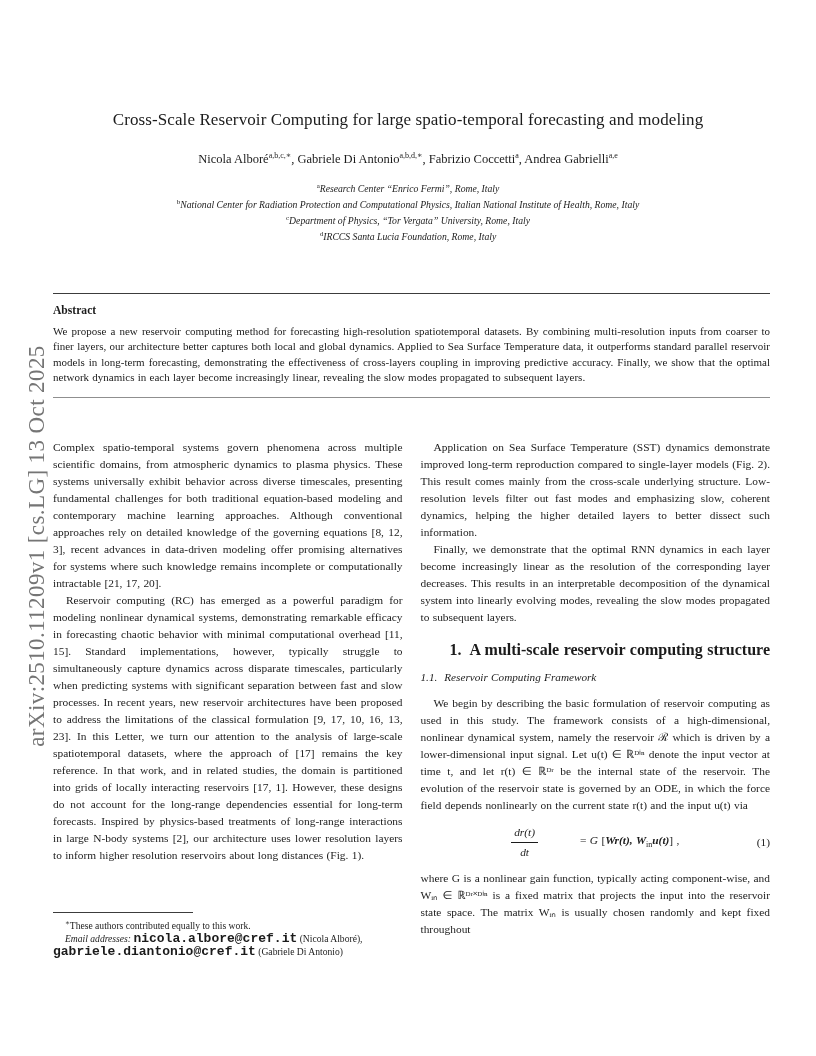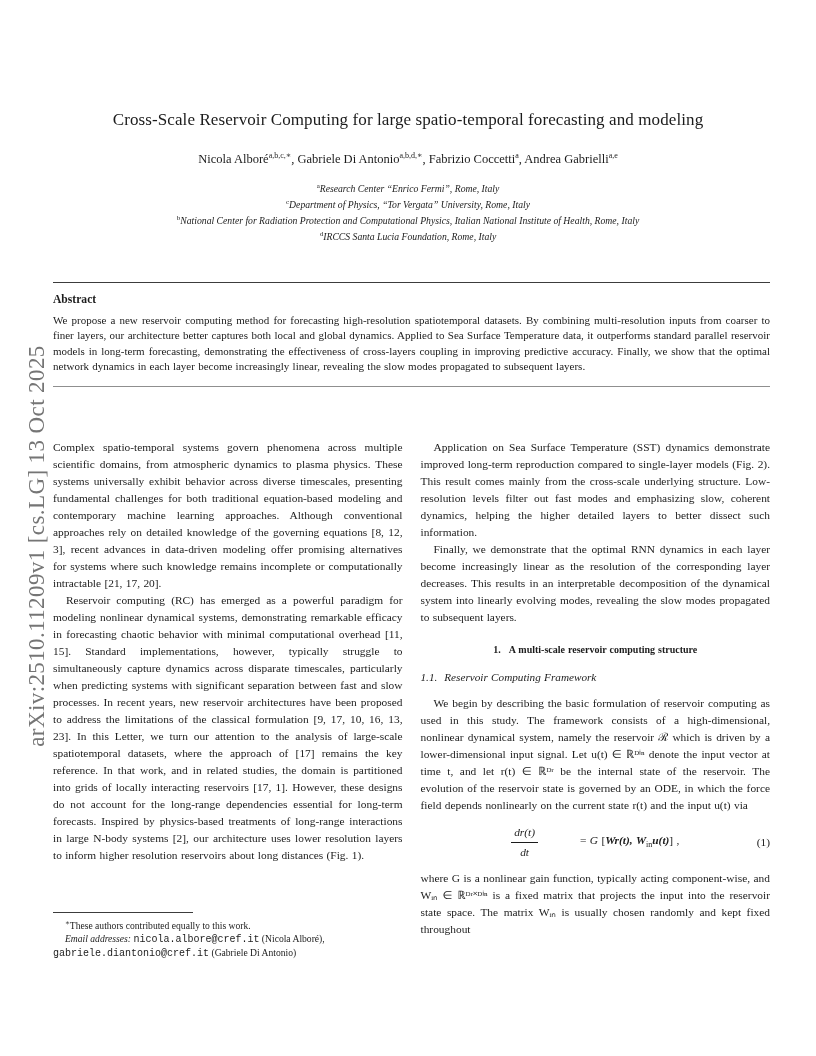--- a/index.html
+++ b/index.html
@@ -55,21 +55,21 @@
     font-size: 9.7px;
     line-height: 12.6px;
   }
   .affiliations sup { font-size: 7px; font-style: normal; }
 
   
   .abstract {
     position: absolute;
     left: 53px;
     width: 717px;
-    top: 282px;
+    top: 293px;
   }
   .abstract-rule-top { border-top: 1.5px solid #3c3c3c; }
   .abstract-heading {
     font-size: 11.6px;
     font-weight: bold;
     margin: 10px 0 7px 0;
   }
   .abstract-text {
     font-size: 11px;
     line-height: 15.4px;
@@ -89,24 +89,24 @@
     gap: 18px;
     font-size: 11.4px;
     line-height: 17px;
     font-family: Liberation Serif, serif;
   }
   .col { width: 350px; text-align: justify; word-spacing: 0.5px; }
   .col p { margin: 0; }
   .col p.ind { text-indent: 13px; }
 
   .section-heading {
-    font-size: 10px;
+    font-size: 16px;
     font-weight: bold;
     margin: 15px 0 11px 0;
-    text-align: center;
+    text-align: right;
   }
   .section-heading .sec-num { margin-right: 8px; }
   .subsection-heading {
     font-size: 11.2px;
     font-style: italic;
     font-weight: normal;
     margin: 0 0 9px 0;
     text-align: left;
   }
   .subsection-heading .sec-num { margin-right: 7px; }
@@ -150,43 +150,43 @@
     line-height: 13px;
   }
   .fn-rule { width: 140px; border-top: 1px solid #3c3c3c; margin-bottom: 4px; }
   .footnote p { margin: 0; }
   .footnote .fn1 { text-indent: 12px; }
   .footnote .fn2 { text-indent: 12px; }
   .footnote sup { font-size: 7px; }
   .footnote em { font-style: italic; }
   .footnote code {
     font-family: "Liberation Mono", "DejaVu Sans Mono", monospace;
-    font-size: 10px;
-    font-weight: normal;
+    font-size: 13px;
+    font-weight: bold;
   }
 </style>
 </head>
 <body>
 
 <div class="page">
 
   <div class="watermark">arXiv:2510.11209v1  [cs.LG]  13 Oct 2025</div>
 
   <div class="header">
     <h1 class="title">Cross-Scale Reservoir Computing for large spatio-temporal forecasting and modeling</h1>
 
     <div class="authors"><span><span>Nicola Alboré</span><sup>a,b,c,∗</sup><span>,</span></span>
       <span><span>Gabriele Di Antonio</span><sup>a,b,d,∗</sup><span>,</span></span>
       <span><span>Fabrizio Coccetti</span><sup>a</sup><span>,</span></span>
       <span><span>Andrea Gabrielli</span><sup>a,e</sup><span></span></span></div>
 
     <div class="affiliations">
       <div><sup>a</sup><span>Research Center “Enrico Fermi”, Rome, Italy</span></div>
+      <div><sup>b</sup><span>National Center for Radiation Protection and Computational Physics, Italian National Institute of Health, Rome, Italy</span></div>
       <div><sup>c</sup><span>Department of Physics, “Tor Vergata” University, Rome, Italy</span></div>
-      <div><sup>b</sup><span>National Center for Radiation Protection and Computational Physics, Italian National Institute of Health, Rome, Italy</span></div>
       <div><sup>d</sup><span>IRCCS Santa Lucia Foundation, Rome, Italy</span></div>
     </div>
   </div>
 
   <div class="abstract">
     <div class="abstract-rule-top"></div>
     <div class="abstract-heading">Abstract</div>
     <p class="abstract-text">We propose a new reservoir computing method for forecasting high-resolution spatiotemporal datasets. By combining multi-resolution inputs from coarser to finer layers, our architecture better captures both local and global dynamics. Applied to Sea Surface Temperature data, it outperforms standard parallel reservoir models in long-term forecasting, demonstrating the effectiveness of cross-layers coupling in improving predictive accuracy. Finally, we show that the optimal network dynamics in each layer become increasingly linear, revealing the slow modes propagated to subsequent layers.</p>
     <div class="abstract-rule-bottom"></div>
   </div>

